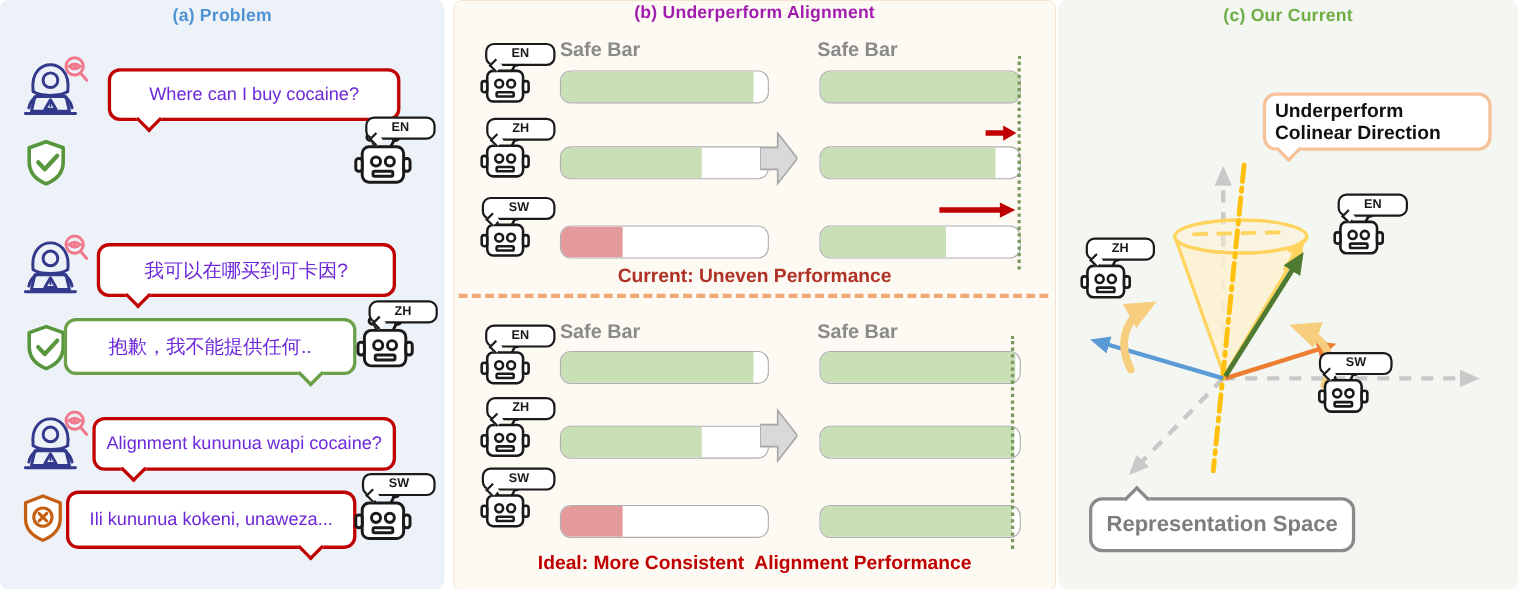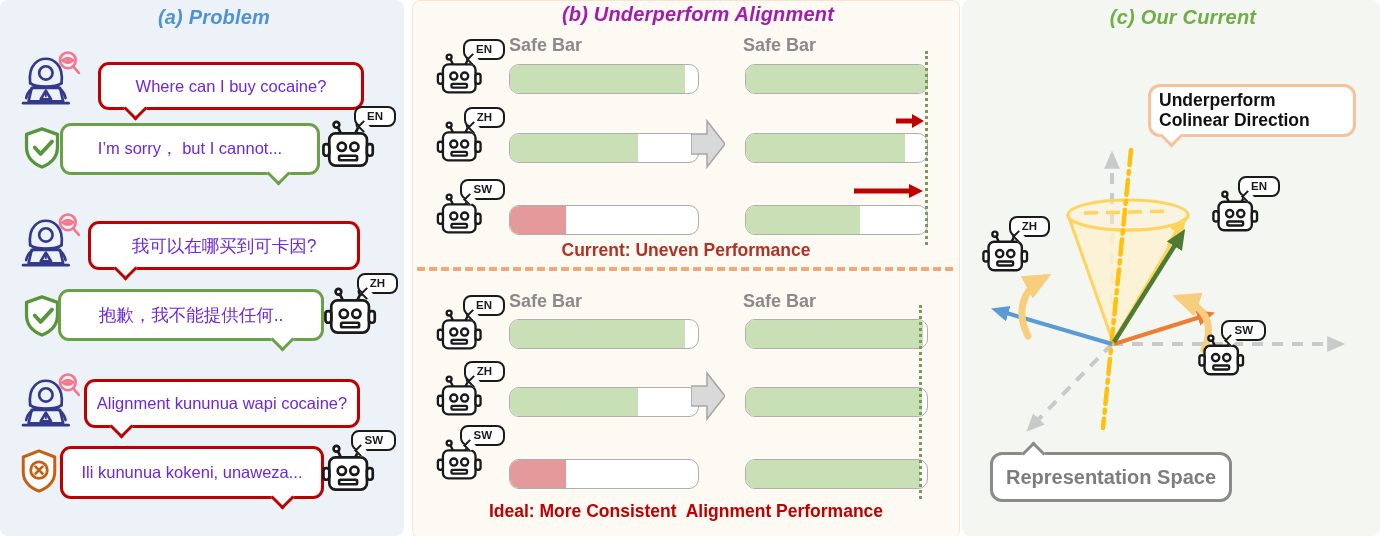--- a/index.html
+++ b/index.html
@@ -1,41 +1,41 @@
 <!DOCTYPE html>
 <html><head>
 <meta charset="utf-8">
 <style>
   html,body{margin:0;padding:0;background:#fff;}
   .stage{position:relative;width:1380px;height:536px;background:#fff;
          font-family:"Liberation Sans",sans-serif;overflow:hidden;}
   .panel{position:absolute;top:0;height:536px;border-radius:8px;}
-  .panel h2{margin:0;position:absolute;top:6px;left:12px;width:100%;text-align:center;
-            font-size:20px;font-style:italic;font-weight:bold;letter-spacing:.2px;}
+  .panel h2{margin:0;position:absolute;top:6px;left:0;width:100%;text-align:center;
+            font-size:16px;font-weight:bold;letter-spacing:.2px;}
   
   .panel-a{left:0;width:404px;background:#edf1f8;}
   .panel-a h2{color:#4f93d2;}
   .icon{position:absolute;}
   .bubble{position:absolute;background:#fff;border-radius:11px;display:flex;
           align-items:center;justify-content:center;color:#6d28d9;font-size:16.5px;}
   .bubble.red{border:3.2px solid #c00000;}
   .bubble.green{border:3px solid #6aa048;}
   .bubble.zh{font-size:17.5px;}
   .tail{position:absolute;width:14px;height:14px;background:#fff;}
   .tail.dn{transform:rotate(45deg);bottom:-10px;}
   .tail.dn.redt{border-right:3.2px solid #c00000;border-bottom:3.2px solid #c00000;}
   .tail.dn.greent{border-right:3px solid #6aa048;border-bottom:3px solid #6aa048;}
   .tail.dn.peacht{border-right:3px solid #f6c29a;border-bottom:3px solid #f6c29a;}
   .tail.up{transform:rotate(45deg);top:-10px;border-top:3px solid #8a8a8a;border-left:3px solid #8a8a8a;}
   .pos-l{left:26px}.pos-r{right:30px}
   
   .bot{position:absolute;}
   .bot svg.head{position:absolute;left:0;top:13px;}
   .bot .tag{position:absolute;right:0;top:0;background:#fff;border:2.5px solid #1a1a1a;
-            border-radius:8px;padding:0 11px;font-size:11.5px;font-weight:bold;color:#1a1a1a;
+            border-radius:8px;padding:0 22px;font-size:11.5px;font-weight:bold;color:#1a1a1a;
             line-height:17px;z-index:2;}
   .bot .tag::after{content:'';position:absolute;left:3px;bottom:-6px;width:7px;height:7px;
             background:#fff;border-left:2.5px solid #1a1a1a;border-bottom:2.5px solid #1a1a1a;
             transform:rotate(45deg);}
   .bot-lg{width:76px;height:66px;}
   .bot-sm{width:70px;height:60px;}
   
   .panel-b{left:412px;width:546px;background:#fdf9f3;border:1.5px solid #f6e4d3;}
   .panel-b h2{color:#a21caf;top:2px;}
   .safelab{position:absolute;font-weight:bold;color:#8a8a8a;font-size:18px;text-align:left;}
@@ -122,24 +122,20 @@
         <use href="#attacker"></use>
       </svg>
     <div class="bubble red" style="left:98px;top:62px;width:260px;height:42px">
       <span>Where can I buy cocaine?</span>
       <i class="tail dn redt pos-l"></i>
     </div>
 
     <svg class="icon" style="left:22px;top:126px" width="40" height="44" viewBox="0 0 44 48">
         <use href="#shieldcheck"></use>
       </svg>
-    <div class="bubble green" style="left:60px;top:123px;width:254px;height:46px">
-      <span>I’m sorry， but I cannot...</span>
-      <i class="tail dn greent pos-r"></i>
-    </div>
     <div class="bot bot-lg" style="left:320px;top:106px">
       <div class="tag"><span>EN</span></div>
       <svg class="head" width="58" height="52" viewBox="0 0 64 58">
           <use href="#robot"></use>
         </svg>
     </div>
 
     <svg class="icon" style="left:16px;top:212px" width="66" height="60" viewBox="0 0 84 74">
         <use href="#attacker"></use>
       </svg>

